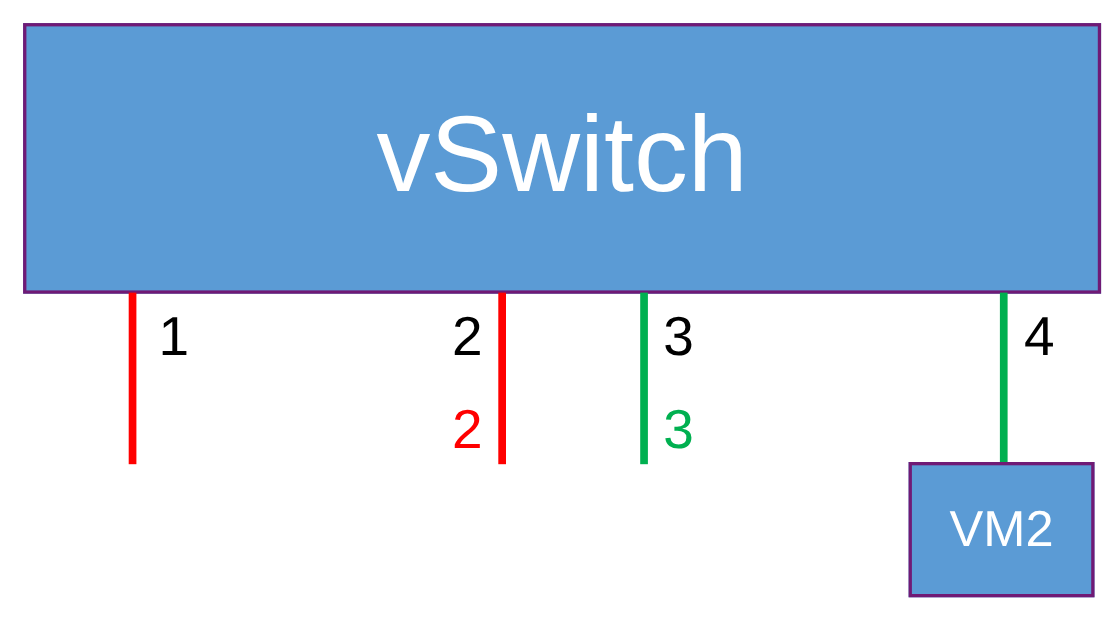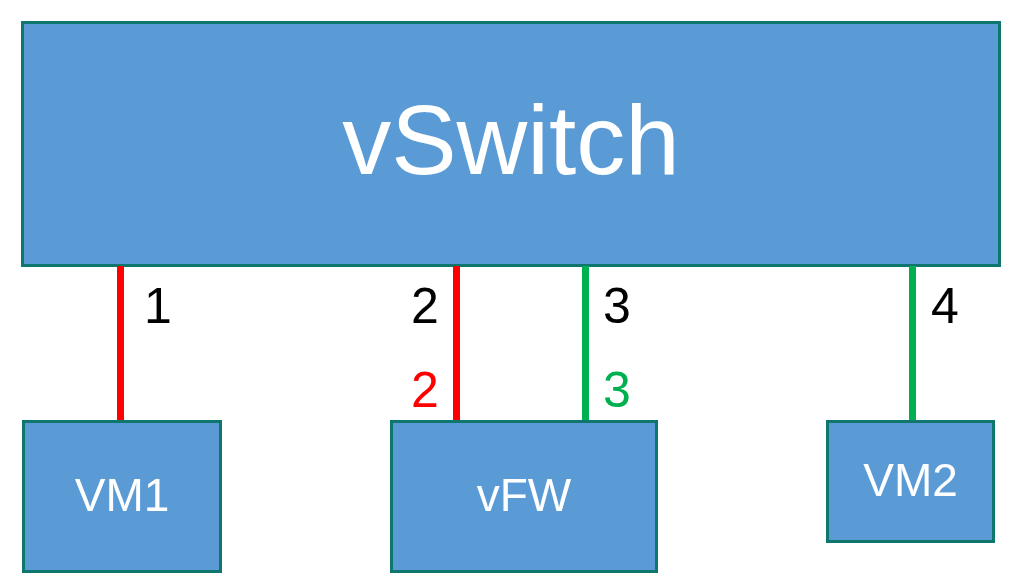--- a/index.html
+++ b/index.html
@@ -14,21 +14,21 @@
     position: relative;
     width: 1012px;
     height: 585px;
     background: #ffffff;
     overflow: hidden;
   }
   .node-box {
     position: absolute;
     box-sizing: border-box;
     background: #5B9BD5;
-    border: 3px solid #0f766e;
+    border: 3px solid #701a75;
     display: flex;
     align-items: center;
     justify-content: center;
   }
   .node-label {
     color: #ffffff;
     font-family: "Liberation Sans", sans-serif;
     font-weight: 400;
     line-height: 1;
     white-space: nowrap;
@@ -116,25 +116,19 @@
   <span class="port-label port-black" id="port-2-top">2</span>
 
   <span class="port-label port-red" id="port-2-bot">2</span>
 
   <span class="port-label port-black" id="port-3-top">3</span>
 
   <span class="port-label port-green" id="port-3-bot">3</span>
 
   <span class="port-label port-black" id="port-4-top">4</span>
 
-  <div class="node-box" id="vm1-box">
-    <span class="node-label">VM1</span>
-  </div>
 
-  <div class="node-box" id="vfw-box">
-    <span class="node-label">vFW</span>
-  </div>
 
   <div class="node-box" id="vm2-box">
     <span class="node-label">VM2</span>
   </div>
 
 </div>
 
 </body></html>

